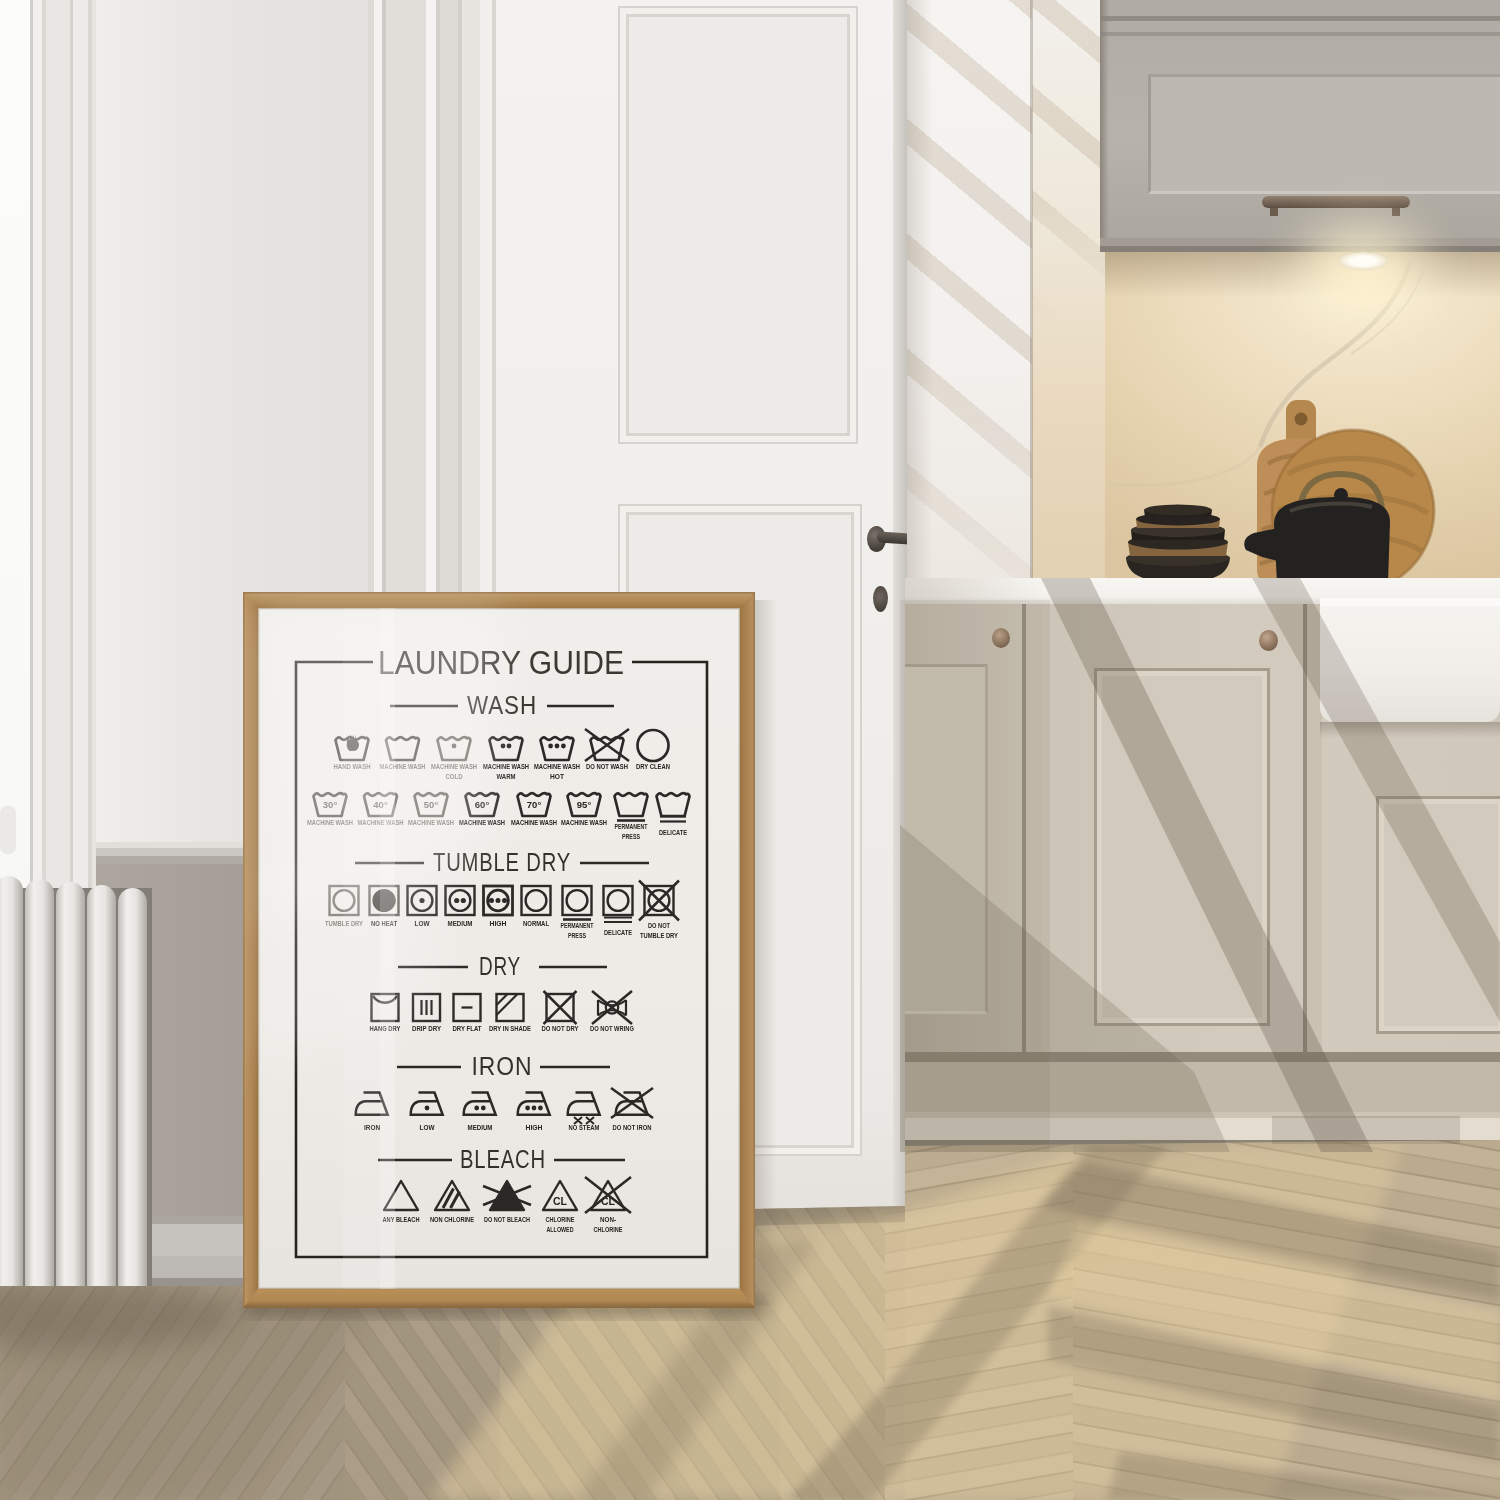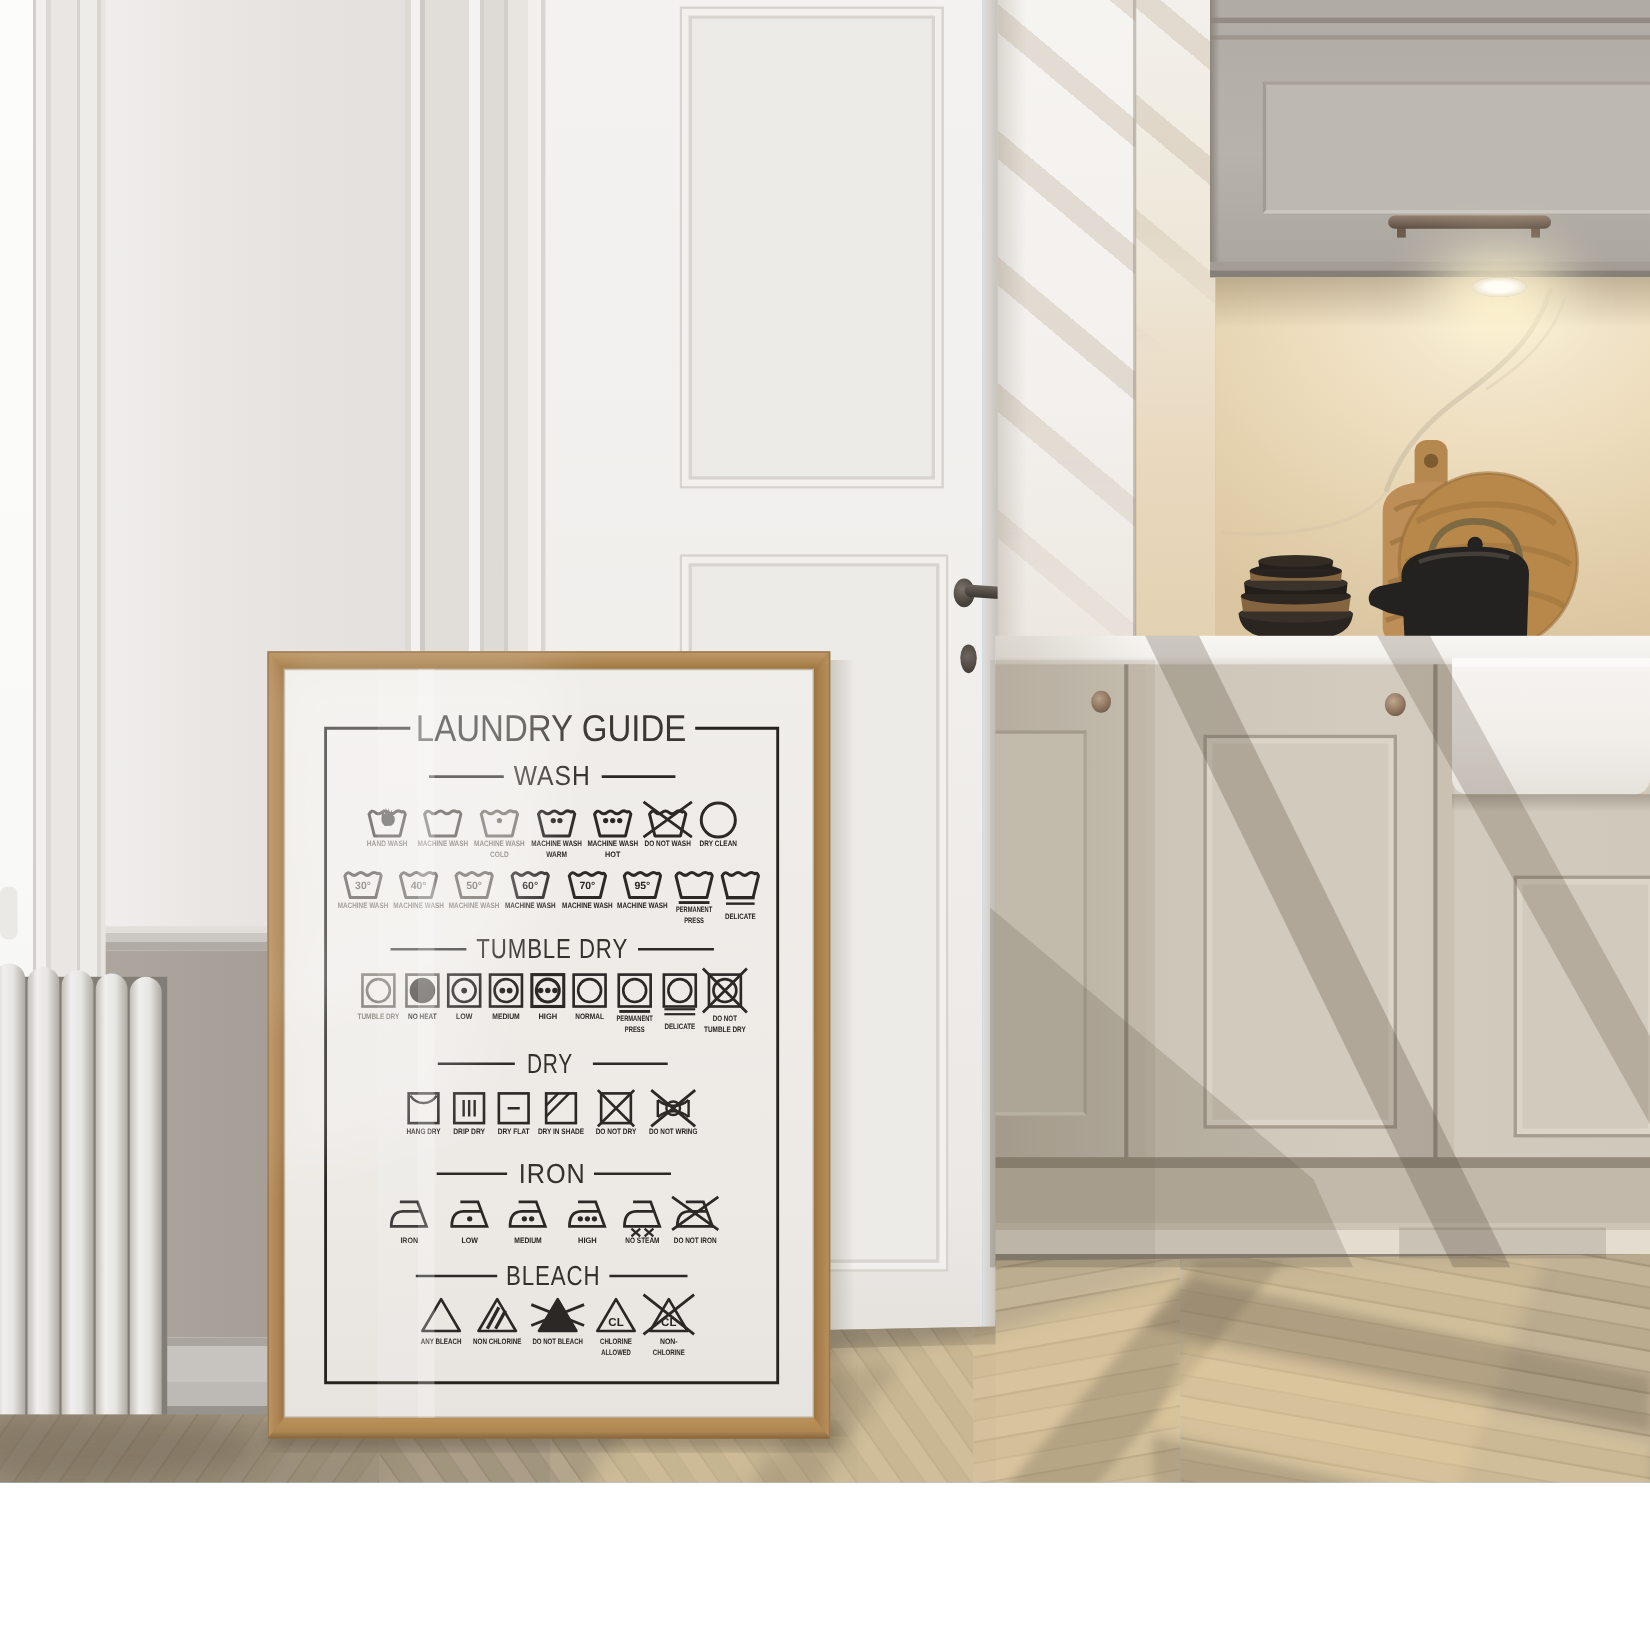--- a/index.html
+++ b/index.html
@@ -1,17 +1,17 @@
 <!DOCTYPE html>
 <html><head>
 <meta charset="utf-8">
 <style>
   html,body{margin:0;padding:0;}
-  .scene{position:relative;width:1500px;height:1348px;overflow:hidden;
-    font-family:"Liberation Sans",sans-serif;background:#7dd3fc;}
+  .scene{position:relative;width:1500px;height:1500px;overflow:hidden;
+    font-family:"Liberation Sans",sans-serif;background:#14b8a6;}
   .abs{position:absolute;}
 </style>
 </head>
 <body>
 <div class="scene">
 
 <div class="abs" style="left:0;top:0;width:560px;height:1290px;background:linear-gradient(180deg,#f0eeec 0%,#edebe8 55%,#e6e3e0 100%);"></div>
 
 <div class="abs" style="left:0;top:0;width:34px;height:1290px;background:linear-gradient(180deg,#fcfcfb 0%,#f9f9f8 60%,#f2f1ef 100%);"></div>
 

